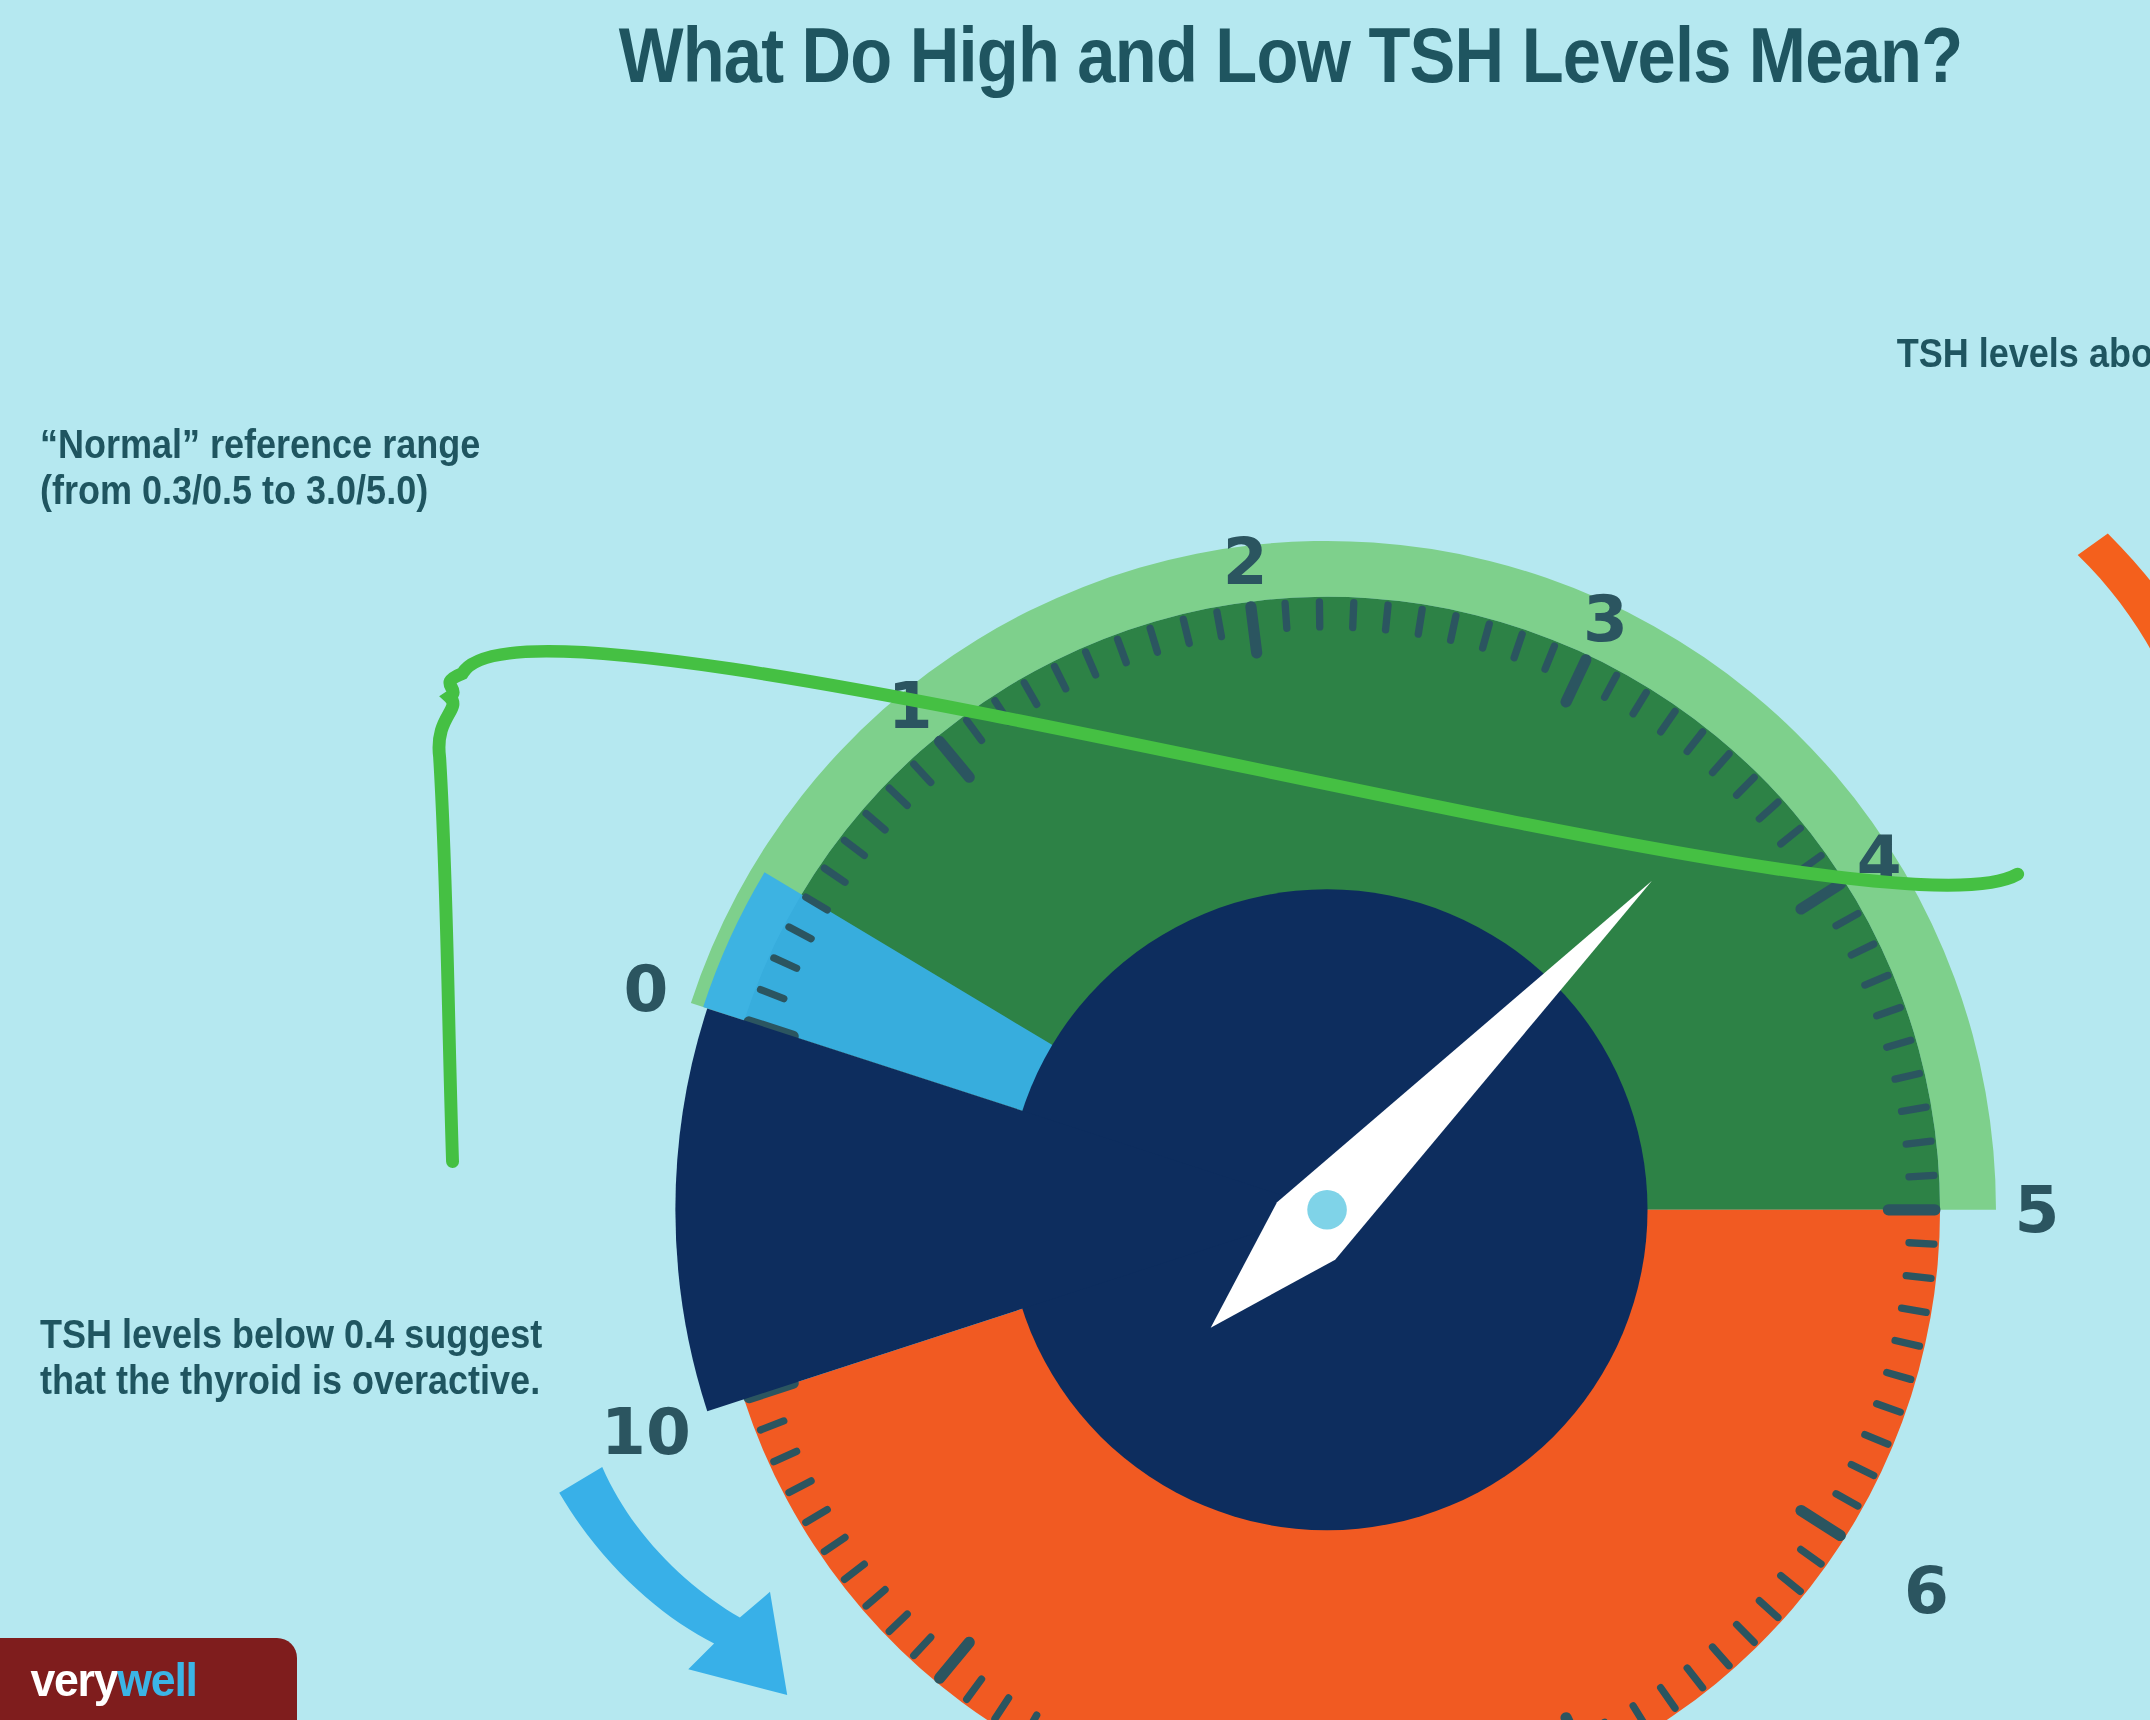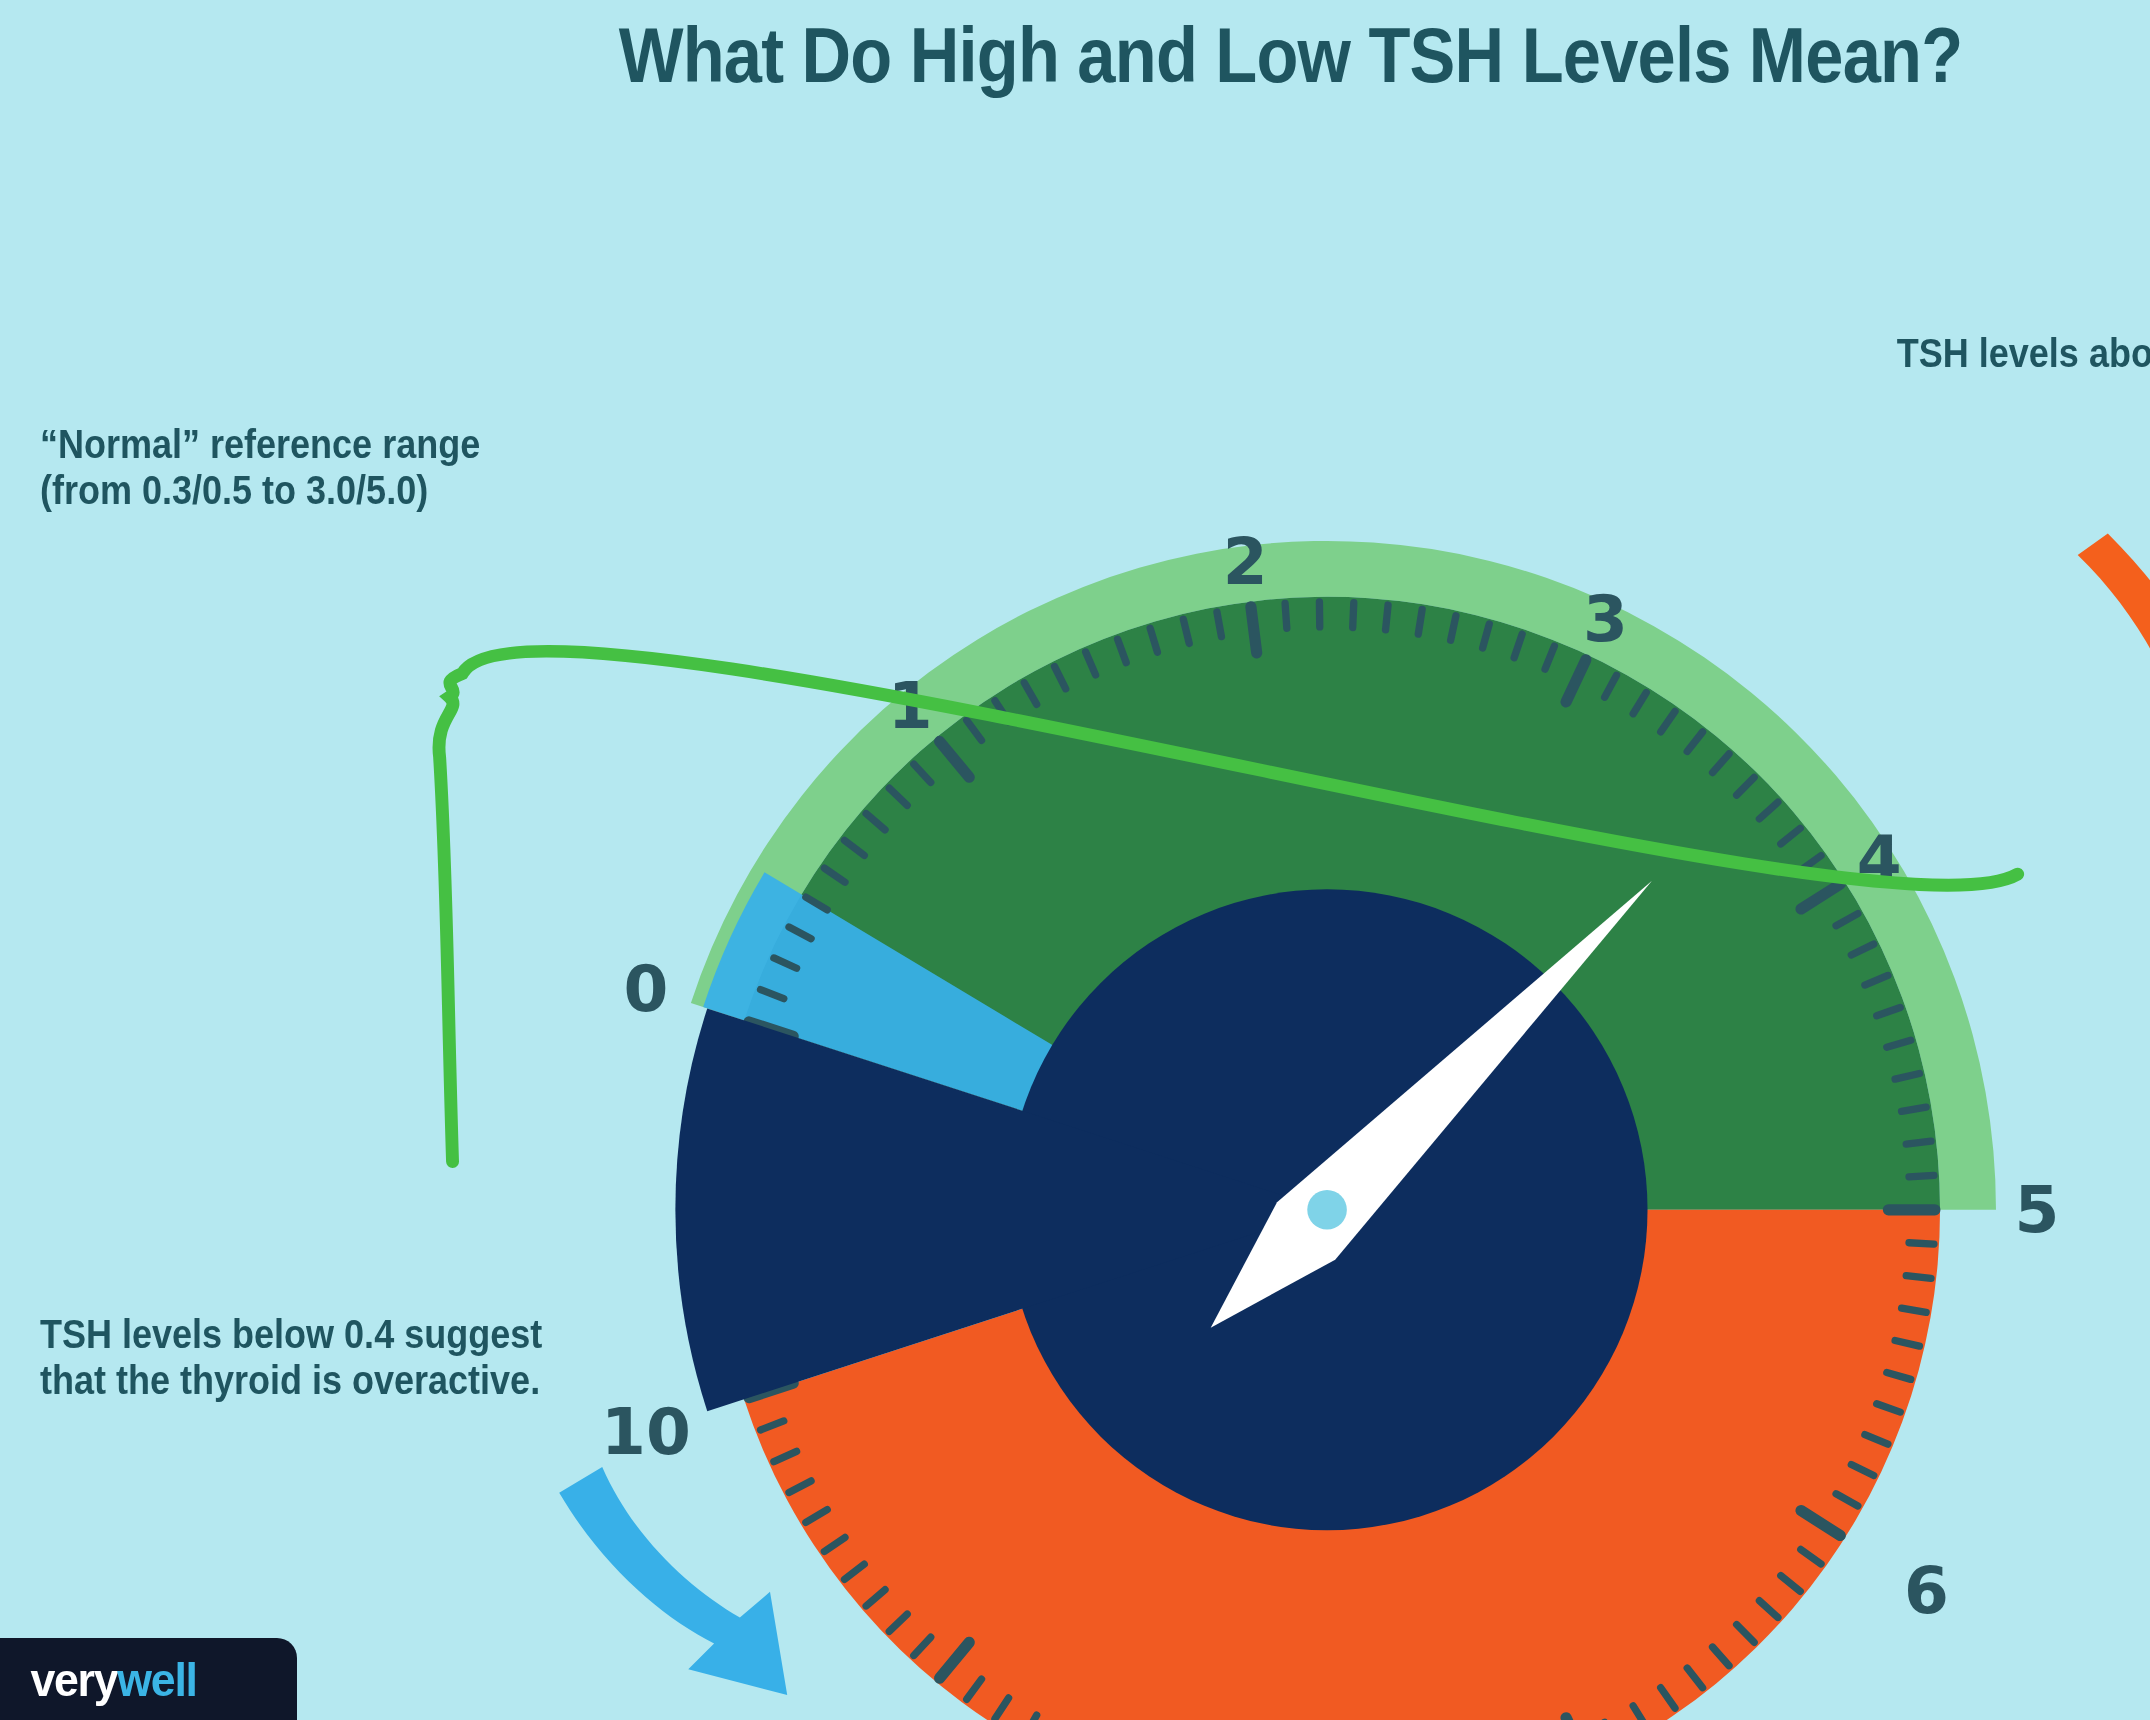--- a/index.html
+++ b/index.html
@@ -38,21 +38,21 @@
   .num{
     fill:#2b5560;
     font-family:"DejaVu Sans",sans-serif;
     font-weight:bold;
     font-size:150px;
   }
 
   #logo{
     position:absolute;left:0;bottom:0;
     width:297px;height:83px;
-    background:#0f172a;
+    background:#7f1d1d;
     border-top-right-radius:20px;
     display:flex;align-items:center;
   }
   #logo .txt{
     margin-left:26px;
     font-size:47px;font-weight:bold;letter-spacing:-1.3px;
     transform:scaleX(0.95);
   }
   #logo .very{color:#ffffff;}
   #logo .well{color:#3bb4e5;}

